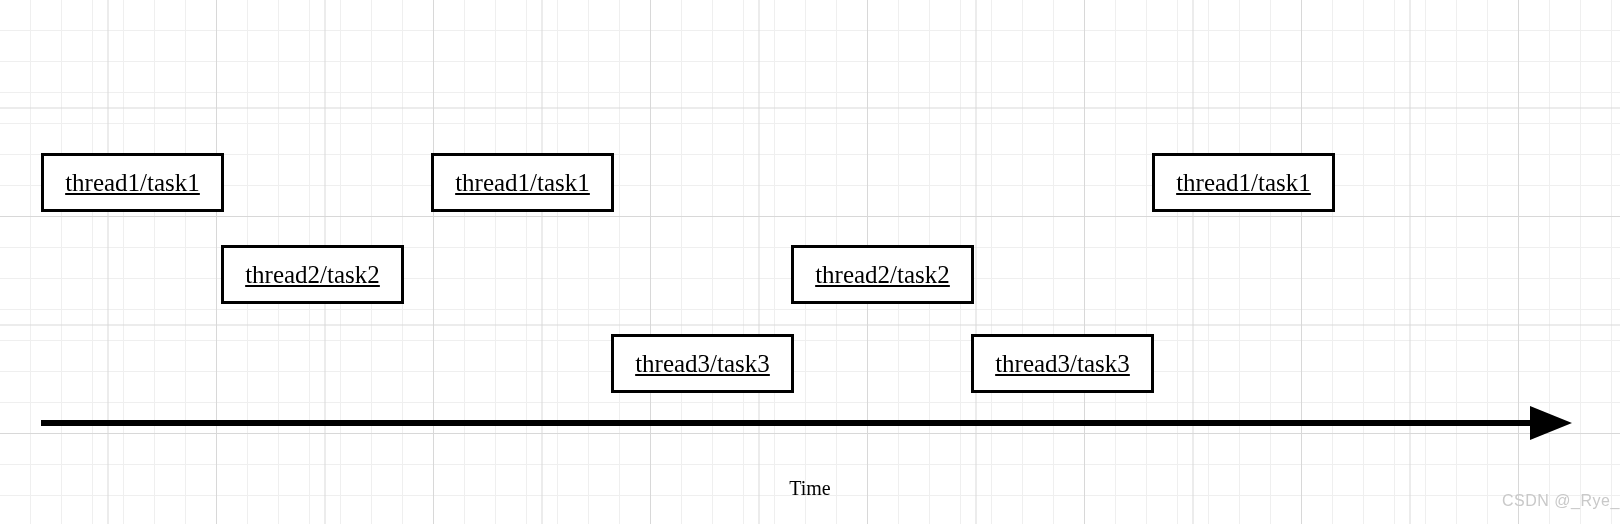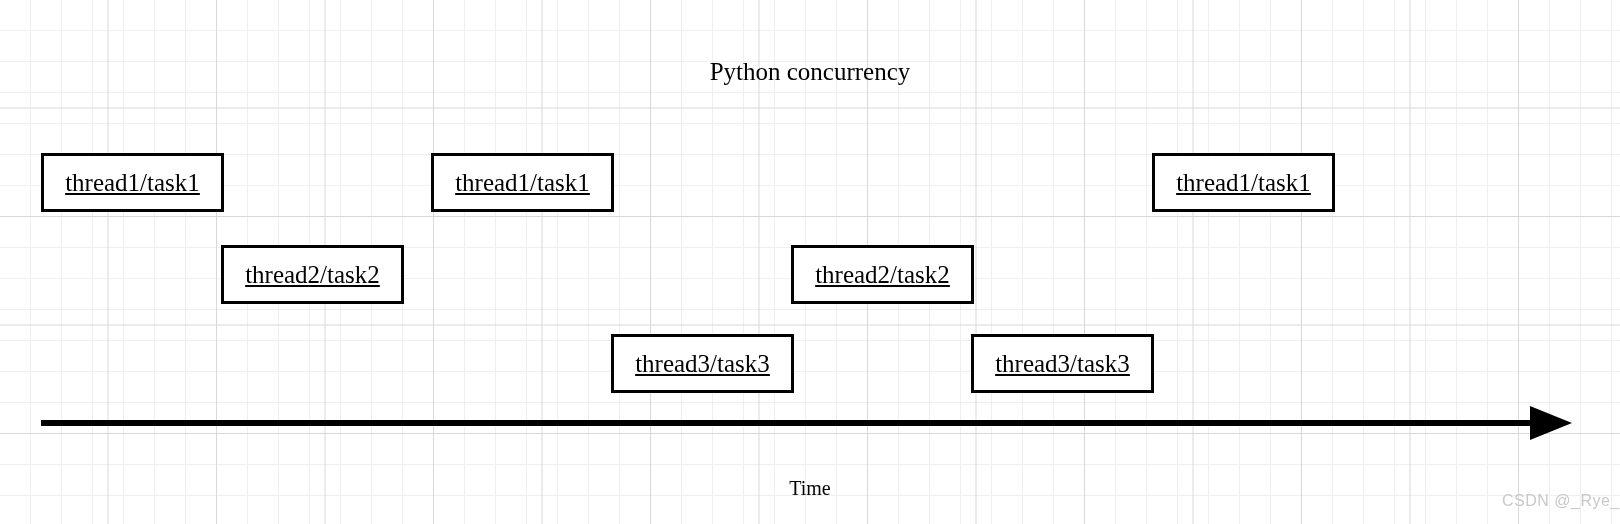--- a/index.html
+++ b/index.html
@@ -68,21 +68,20 @@
     font-family: "Liberation Sans", sans-serif;
     white-space: nowrap;
     letter-spacing: 0.5px;
   }
 </style>
 </head>
 <body>
 
 <div id="canvas">
 
-  <div class="title" style="top: 58px; font-size: 25px; color: rgb(0, 0, 0);">Python concurrency</div>
 
   <div id="boxes-layer">
       <div class="task-box" style="left: 41px; top: 153px; width: 183px; height: 59px; border-color: rgb(0, 0, 0); background: rgb(255, 255, 255);">
         <span class="task-box-label" style="font-size: 25px; color: rgb(0, 0, 0);">thread1/task1</span>
       </div>
       <div class="task-box" style="left: 431px; top: 153px; width: 183px; height: 59px; border-color: rgb(0, 0, 0); background: rgb(255, 255, 255);">
         <span class="task-box-label" style="font-size: 25px; color: rgb(0, 0, 0);">thread1/task1</span>
       </div>
       <div class="task-box" style="left: 1152px; top: 153px; width: 183px; height: 59px; border-color: rgb(0, 0, 0); background: rgb(255, 255, 255);">
         <span class="task-box-label" style="font-size: 25px; color: rgb(0, 0, 0);">thread1/task1</span>

